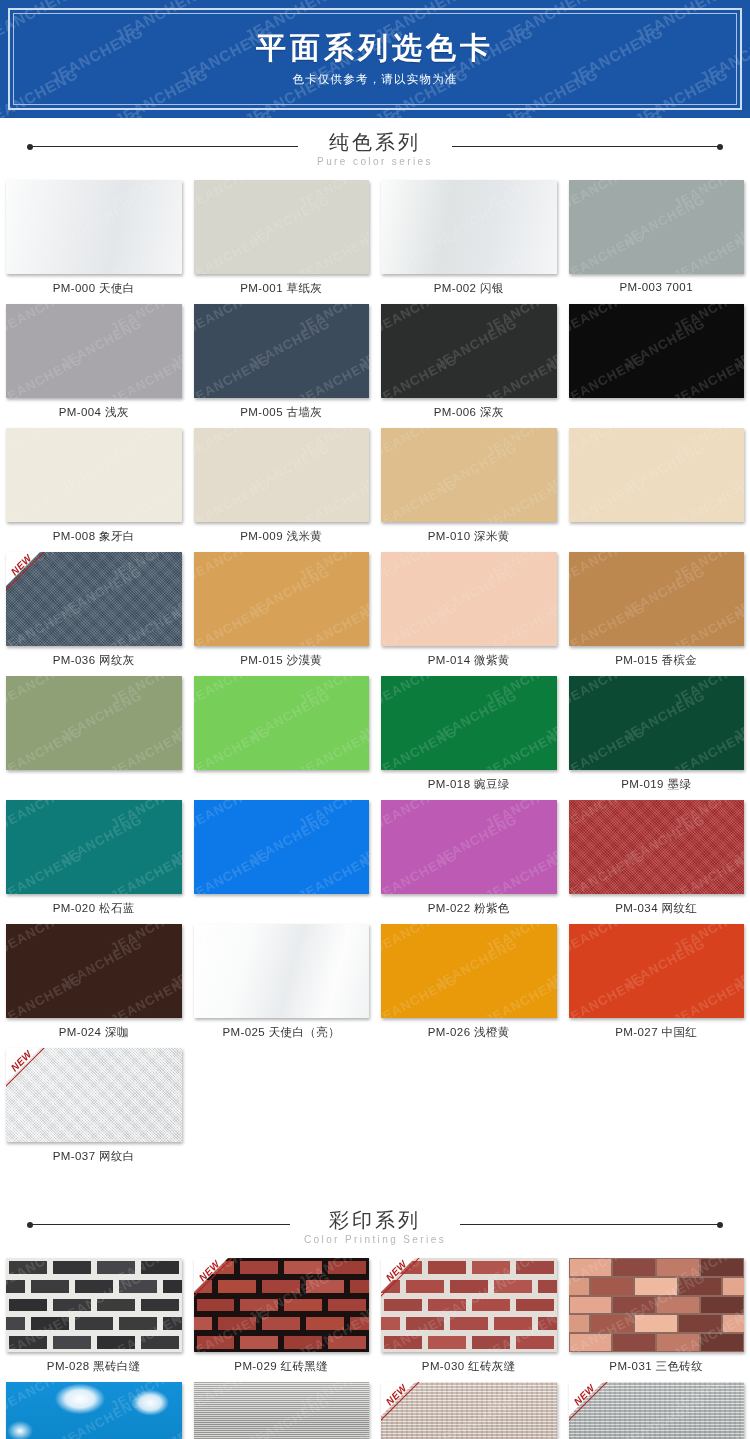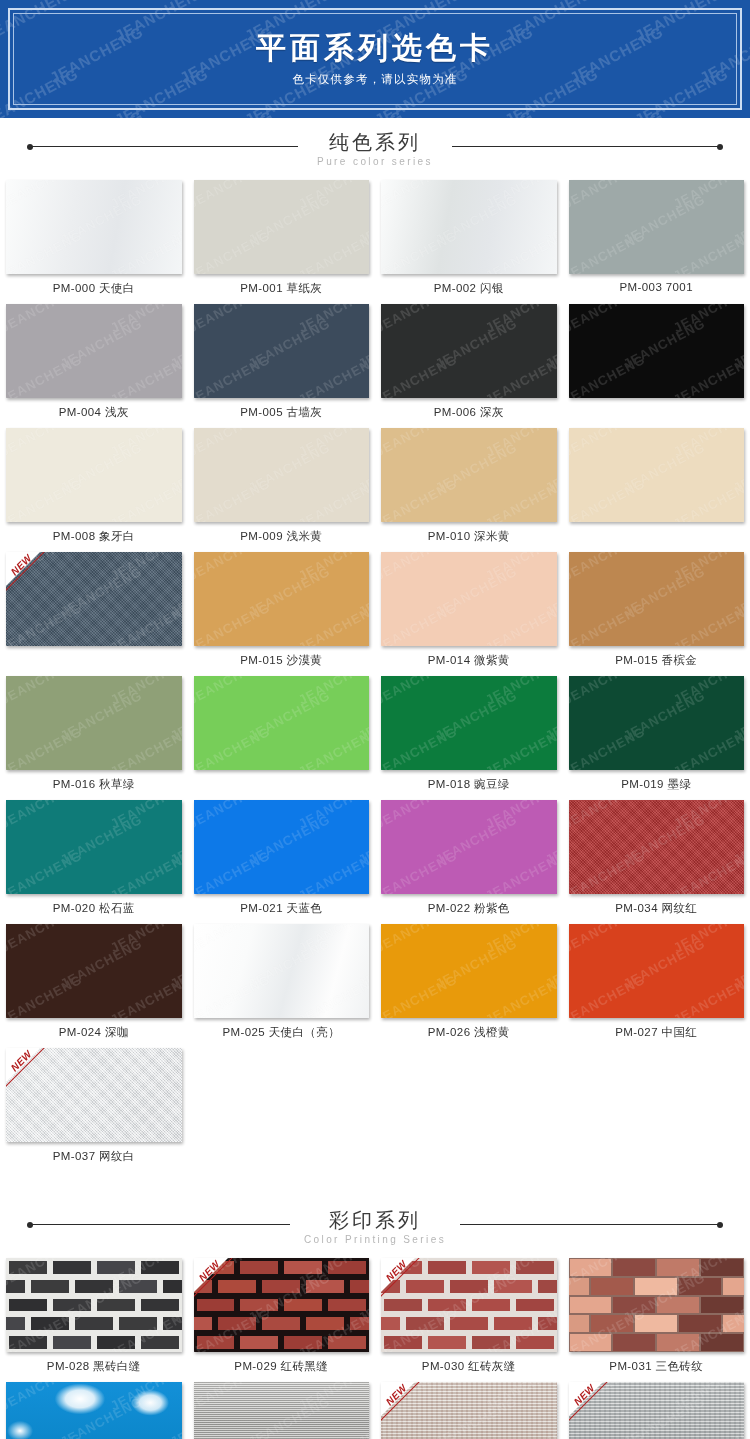--- a/index.html
+++ b/index.html
@@ -420,20 +420,21 @@
           <span style="left:-10px;top:-4px;">JEANCHENG</span>
           <span style="left:100px;top:-4px;">JEANCHENG</span>
           <span style="left:50px;top:32px;">JEANCHENG</span>
           <span style="left:160px;top:32px;">JEANCHENG</span>
           <span style="left:-10px;top:68px;">JEANCHENG</span>
           <span style="left:100px;top:68px;">JEANCHENG</span>
         </div>
         <div class="corner-cut"></div>
         <div class="new-badge">NEW<span class="rule"></span></div>
       </div>
+      <div class="label">PM-036  网纹灰</div>
     </div>
     <div class="cell">
       <div class="chip-wrap">
         <div class="chip" style="background:linear-gradient(145deg,#d7a258 0%,#d7a258 100%);"></div>
         <div class="chip-wm">
           <span style="left:-10px;top:-4px;">JEANCHENG</span>
           <span style="left:100px;top:-4px;">JEANCHENG</span>
           <span style="left:50px;top:32px;">JEANCHENG</span>
           <span style="left:160px;top:32px;">JEANCHENG</span>
           <span style="left:-10px;top:68px;">JEANCHENG</span>
@@ -475,21 +476,20 @@
         <div class="chip" style="background:linear-gradient(145deg,#8fa077 0%,#8fa077 100%);"></div>
         <div class="chip-wm">
           <span style="left:-10px;top:-4px;">JEANCHENG</span>
           <span style="left:100px;top:-4px;">JEANCHENG</span>
           <span style="left:50px;top:32px;">JEANCHENG</span>
           <span style="left:160px;top:32px;">JEANCHENG</span>
           <span style="left:-10px;top:68px;">JEANCHENG</span>
           <span style="left:100px;top:68px;">JEANCHENG</span>
         </div>
       </div>
-      <div class="label">PM-016  秋草绿</div>
     </div>
     <div class="cell">
       <div class="chip-wrap">
         <div class="chip" style="background:linear-gradient(145deg,#77ce59 0%,#77ce59 100%);"></div>
         <div class="chip-wm">
           <span style="left:-10px;top:-4px;">JEANCHENG</span>
           <span style="left:100px;top:-4px;">JEANCHENG</span>
           <span style="left:50px;top:32px;">JEANCHENG</span>
           <span style="left:160px;top:32px;">JEANCHENG</span>
           <span style="left:-10px;top:68px;">JEANCHENG</span>
@@ -544,21 +544,20 @@
         <div class="chip" style="background:linear-gradient(145deg,#0d79e8 0%,#0d79e8 100%);"></div>
         <div class="chip-wm">
           <span style="left:-10px;top:-4px;">JEANCHENG</span>
           <span style="left:100px;top:-4px;">JEANCHENG</span>
           <span style="left:50px;top:32px;">JEANCHENG</span>
           <span style="left:160px;top:32px;">JEANCHENG</span>
           <span style="left:-10px;top:68px;">JEANCHENG</span>
           <span style="left:100px;top:68px;">JEANCHENG</span>
         </div>
       </div>
-      <div class="label">PM-021  天蓝色</div>
     </div>
     <div class="cell">
       <div class="chip-wrap">
         <div class="chip" style="background:linear-gradient(145deg,#bd5bb4 0%,#bd5bb4 100%);"></div>
         <div class="chip-wm">
           <span style="left:-10px;top:-4px;">JEANCHENG</span>
           <span style="left:100px;top:-4px;">JEANCHENG</span>
           <span style="left:50px;top:32px;">JEANCHENG</span>
           <span style="left:160px;top:32px;">JEANCHENG</span>
           <span style="left:-10px;top:68px;">JEANCHENG</span>

